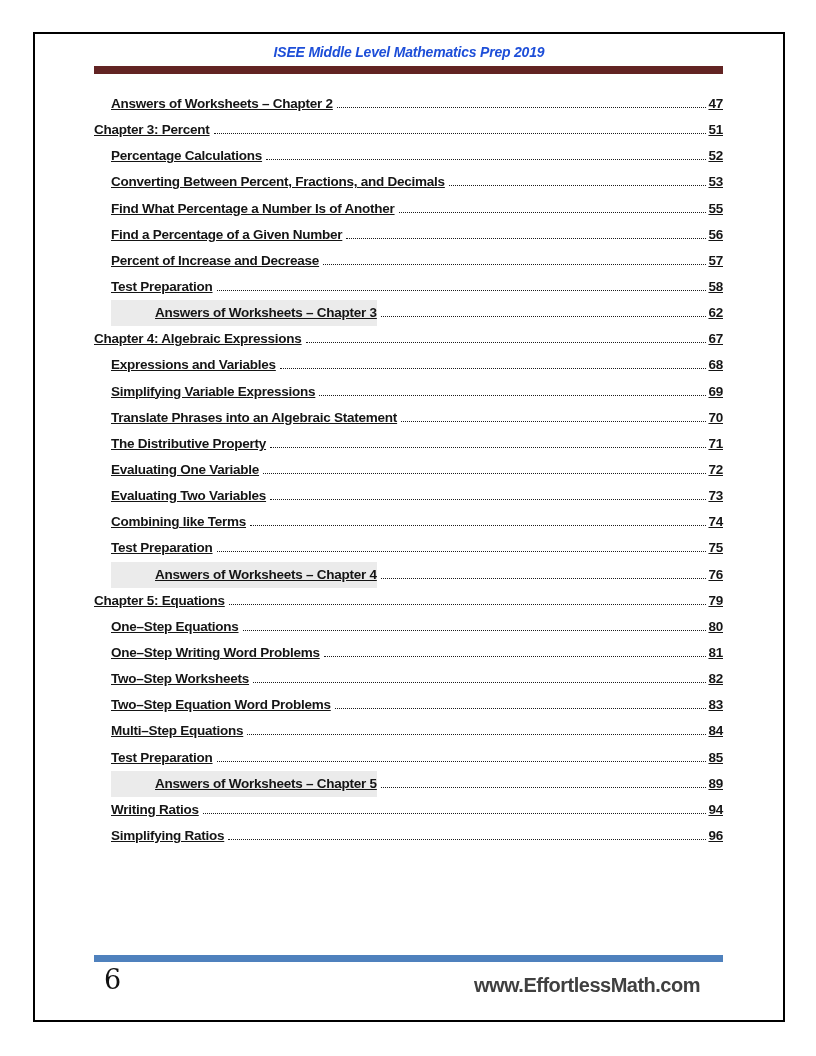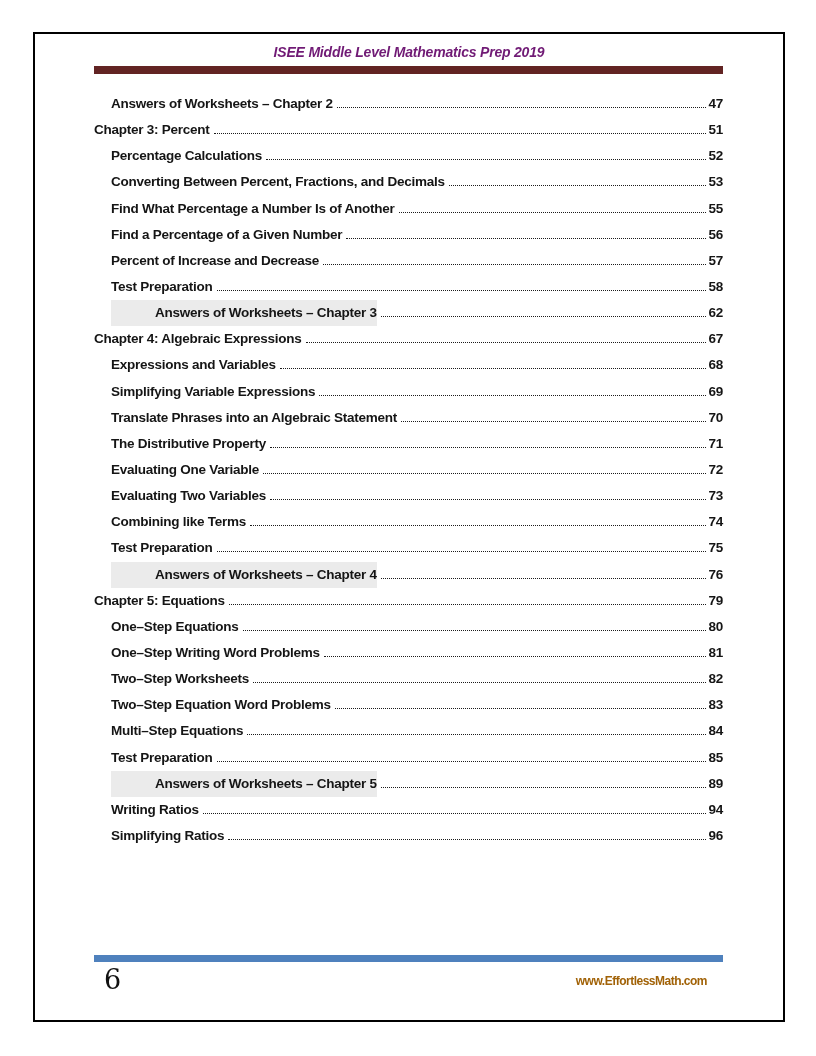--- a/index.html
+++ b/index.html
@@ -25,21 +25,21 @@
     background:#ffffff;
   }
   .header-title{
     position:absolute;
     top:10px;left:0;right:0;
     text-align:center;
     font-size:14px;
     font-weight:bold;
     font-style:italic;
     letter-spacing:-0.2px;
-    color:#701a75;
+    color:#1d4ed8;
   }
   .header-rule{
     position:absolute;
     top:32px;left:59px;
     width:629px;height:8px;
     background:var(--maroon);
   }
   .toc-list{
     position:absolute;
     top:57px;left:59px;
@@ -47,20 +47,21 @@
   }
   .toc-row{
     display:flex;
     align-items:baseline;
     height:26.15px;
     line-height:26.15px;
     font-size:13.5px;
     font-weight:bold;
     letter-spacing:-0.25px;
     white-space:nowrap;
+    text-decoration:underline;
   }
   .toc-row.section{padding-left:17px;}
   .toc-label{flex:0 0 auto;}
   .toc-label.highlight{background:var(--hl);padding-left:44px;}
   .dots{
     flex:1 1 auto;
     height:0;
     border-bottom:1.7px dotted #1c1c1c;
     margin:0 2px 0 4px;
     min-width:10px;
@@ -86,25 +87,25 @@
   }
   .footer-page-number{
     font-family:"DejaVu Serif","Liberation Serif",serif;
     font-size:27px;
     font-weight:normal;
     color:#111;
     padding-left:10px;
     line-height:1.2;
   }
   .footer-website{
-    font-size:12px;
+    font-size:20px;
     font-weight:bold;
     letter-spacing:-0.5px;
-    color:#a16207;
-    margin-right:16px;
+    color:#404040;
+    margin-right:23px;
     margin-top:10px;
   }
 </style>
 </head>
 <body>
 
 <div class="page-frame">
 
   <div class="header-title">ISEE Middle Level Mathematics Prep 2019</div>
 

